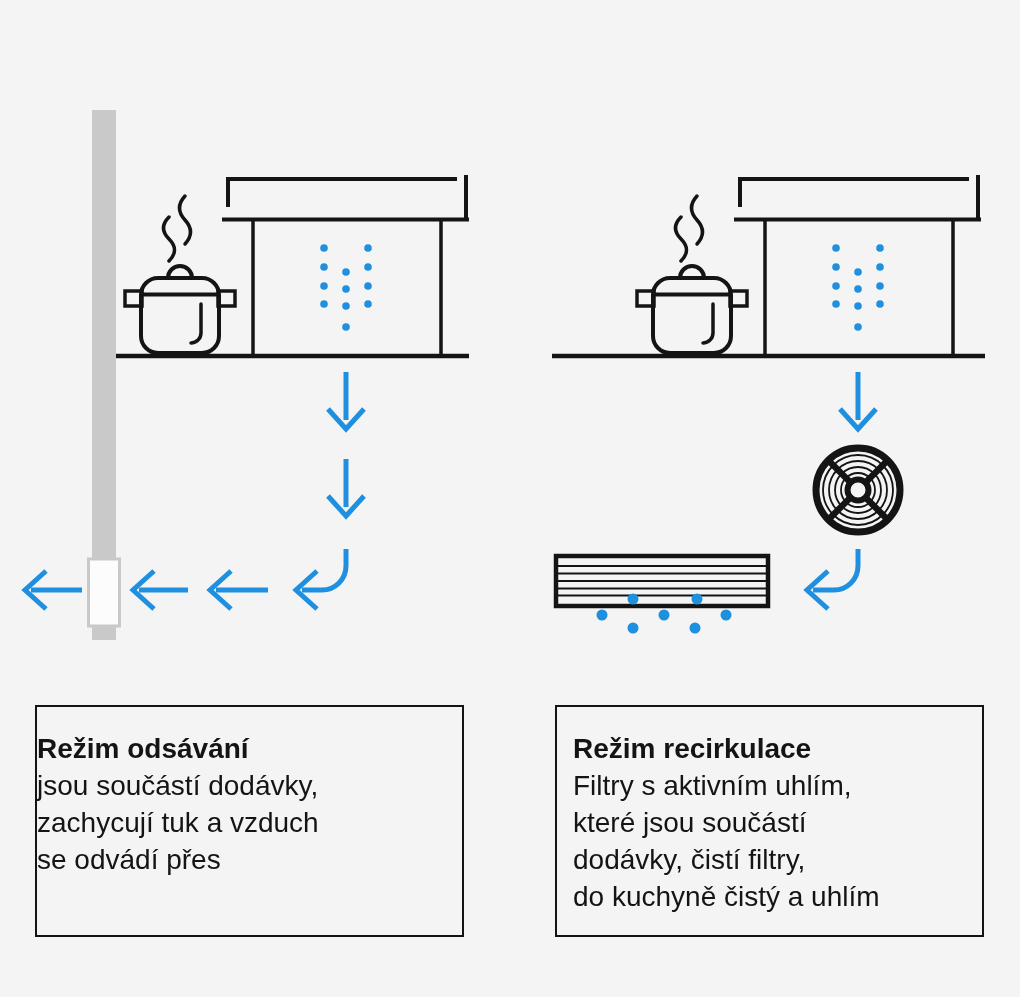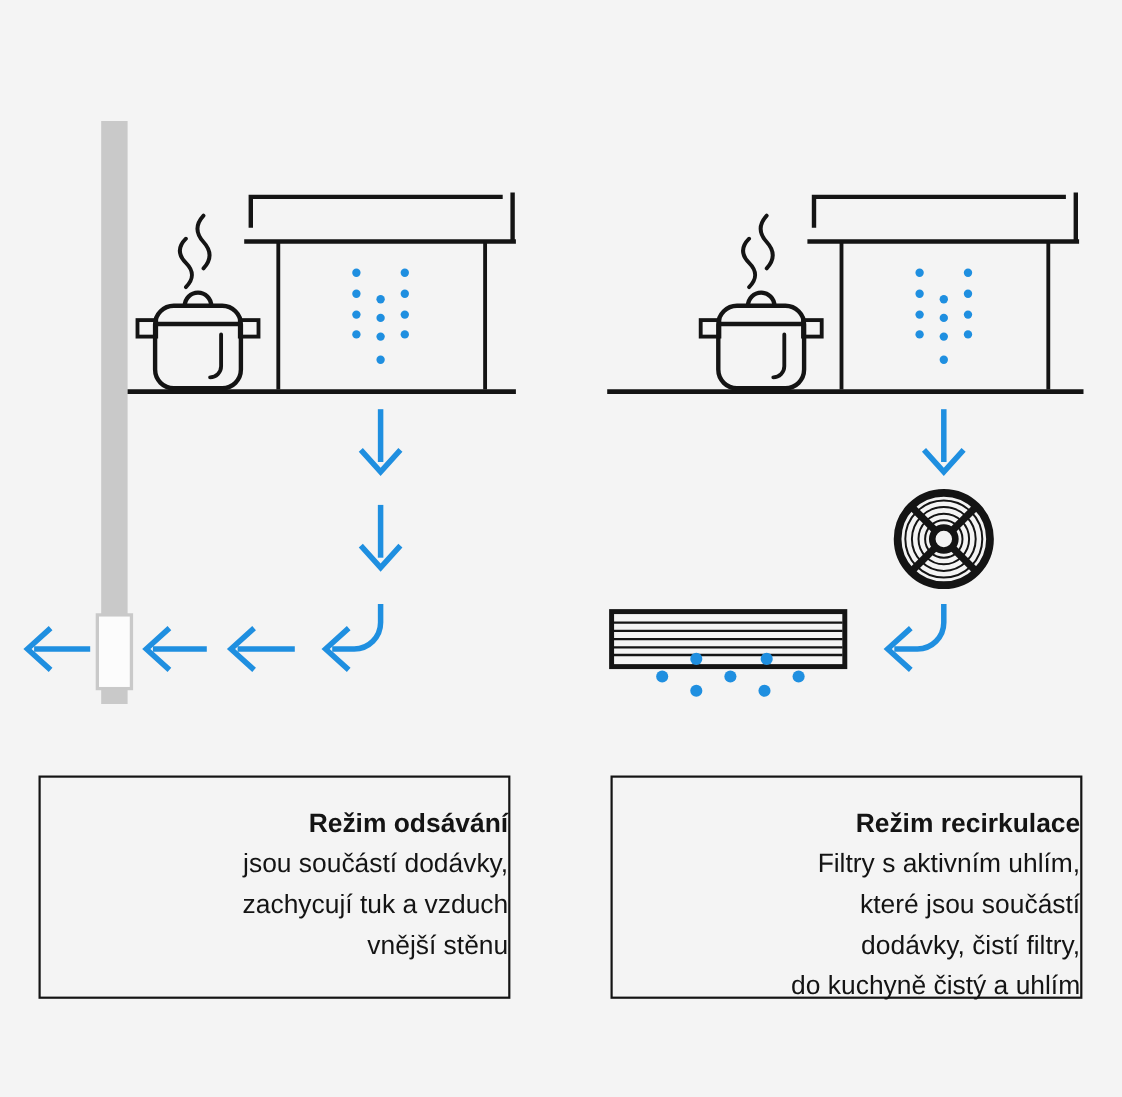--- a/index.html
+++ b/index.html
@@ -28,25 +28,25 @@
   svg.diagram{
     position:absolute;
     left:0; top:0;
     width:1020px;
     height:997px;
     display:block;
   }
   .mode-box{
     position:absolute;
     top:705px;
-    height:203px;
+    height:232px;
     border:2.5px solid #141414;
     box-sizing:border-box;
-    text-align:right;
-    font-size:24px;
+    text-align:left;
+    font-size:28px;
     line-height:37px;
     padding-top:23px;
     color:#141414;
   }
   .mode-box.left{ left:35px;  width:429px; }
   .mode-box.right{ left:555px; width:429px;padding-left:16px; }
   .mode-title{ font-weight:700; }
   .mode-line{ font-weight:400; }
   
   .ln  { stroke:#141414; fill:none; }
@@ -182,21 +182,21 @@
         <circle class="dot" cx="633" cy="628" r="5.5"></circle>
         <circle class="dot" cx="695" cy="628" r="5.5"></circle>
       </g>
     </g>
   </svg>
 
   <div class="mode-box left">
     <div class="mode-title">Režim odsávání</div>
     <div class="mode-line">jsou součástí dodávky,</div>
     <div class="mode-line">zachycují tuk a vzduch</div>
-    <div class="mode-line">vnější stěnu</div>
+    <div class="mode-line">se odvádí přes</div>
   </div>
 
   <div class="mode-box right">
     <div class="mode-title">Režim recirkulace</div>
     <div class="mode-line">Filtry s aktivním uhlím,</div>
     <div class="mode-line">které jsou součástí</div>
     <div class="mode-line">dodávky, čistí filtry,</div>
     <div class="mode-line">do kuchyně čistý a uhlím</div>
   </div>
 

